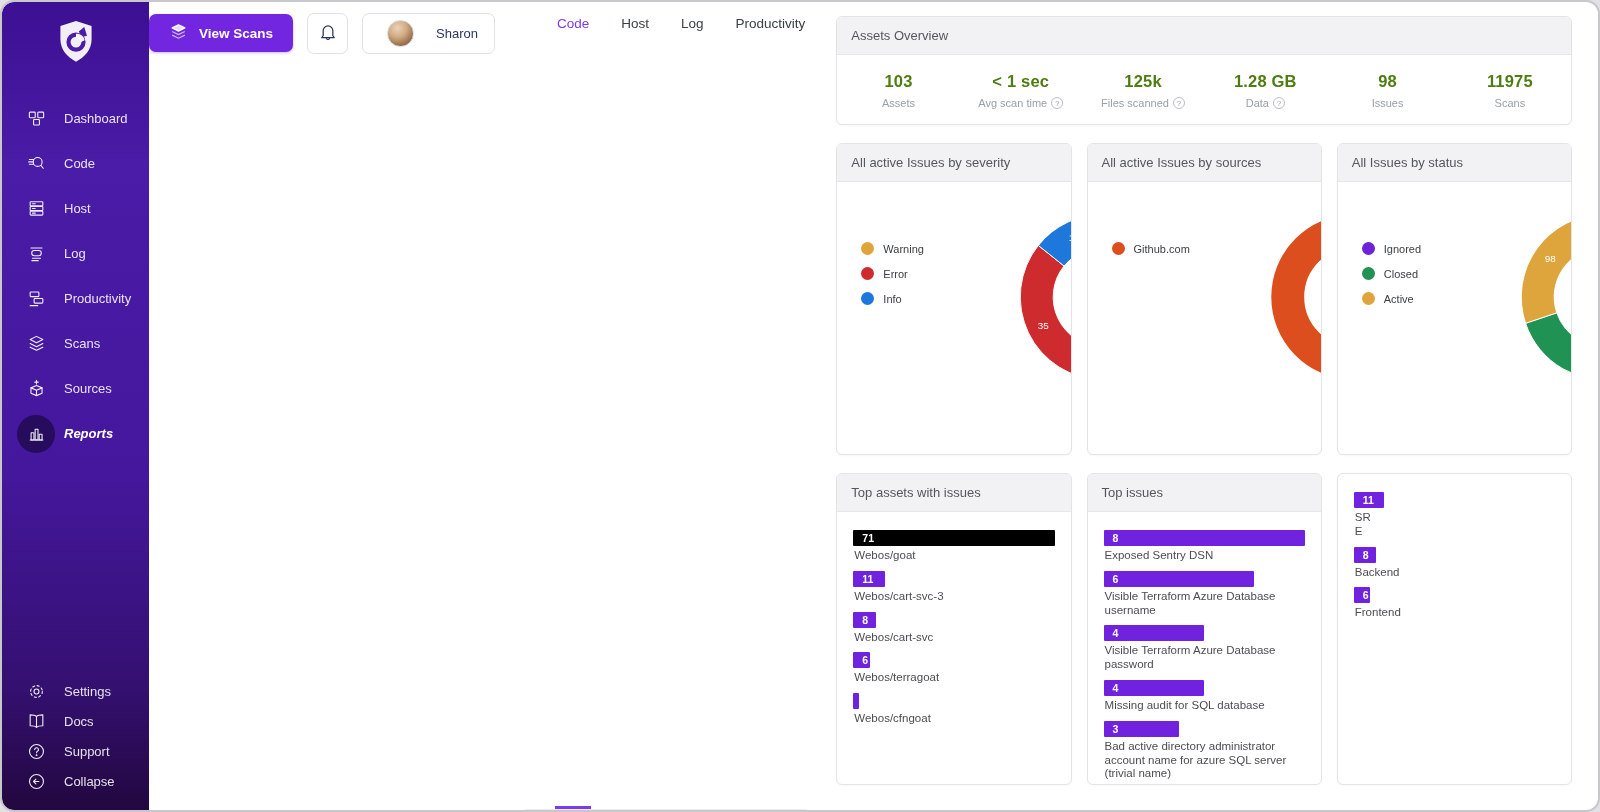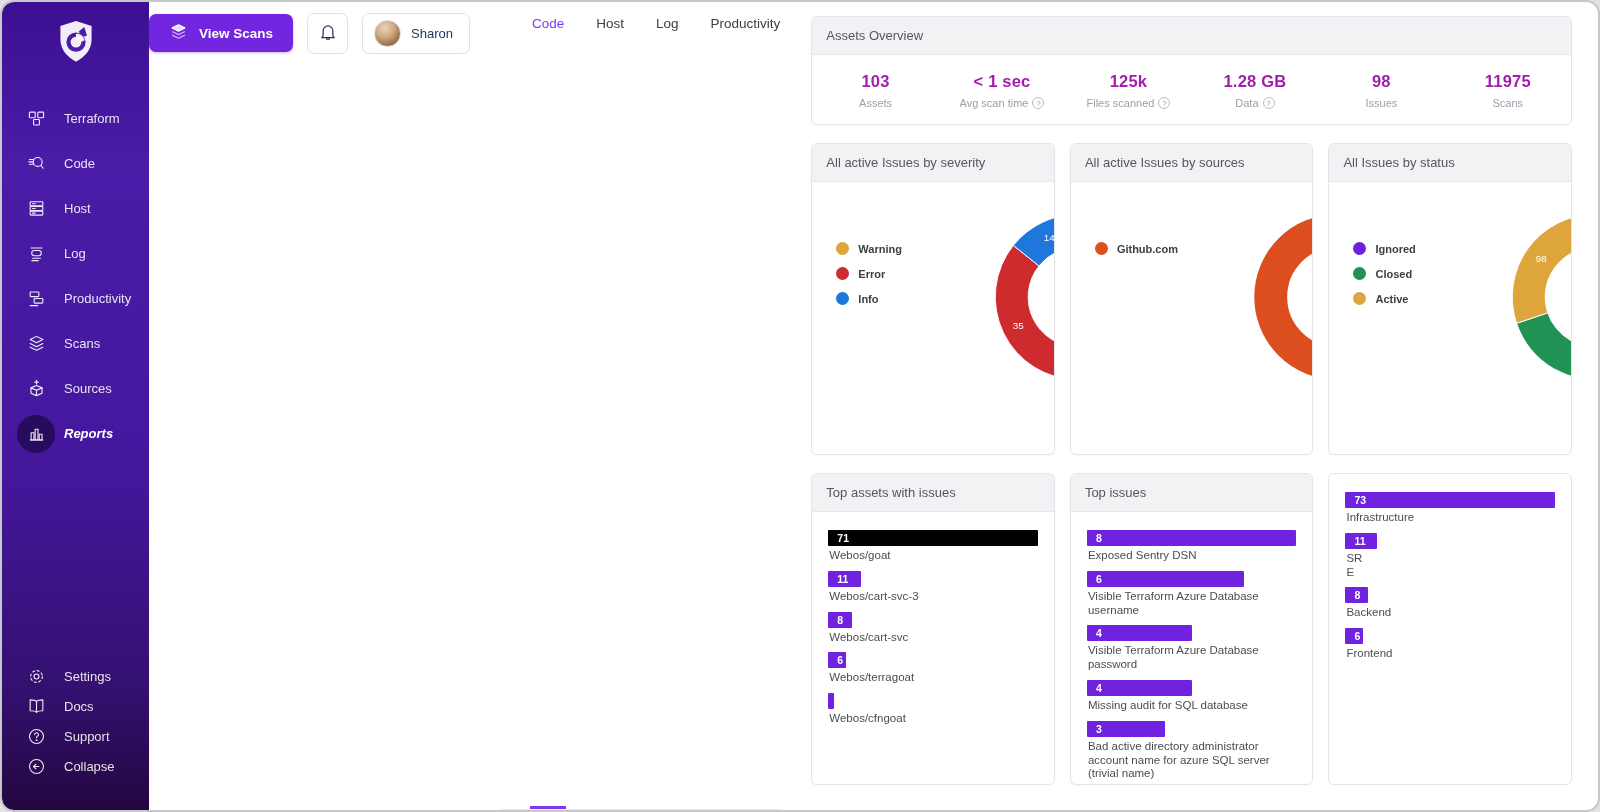--- a/index.html
+++ b/index.html
@@ -20,57 +20,57 @@
     display:flex; align-items:center; gap:9px; height:45px;
     padding-left:15px; font-size:13px; color:rgba(255,255,255,.88); cursor:pointer;
   }
   .nav-item .nav-icon {
     width:38px; height:38px; flex:none; display:flex; align-items:center; justify-content:center; border-radius:50%;
   }
   .nav-item.active { color:#fff; font-weight:700;font-style:italic; }
   .nav-item.active .nav-icon { background:rgba(14,2,38,.55); }
   .nav-icon svg { width:19px; height:19px; stroke:#fff; stroke-width:1.4; fill:none; opacity:.92; stroke-linecap:round; stroke-linejoin:round; }
   .sidebar-spacer { flex:1; }
-  .sidebar-footer { padding-bottom:29px; }
+  .sidebar-footer { padding-bottom:14px; }
   .sidebar-footer .nav-item { height:30px; }
   
   .main { flex:1; display:flex; flex-direction:row; background:#fff; min-width:0; }
   .topbar { height:62px; flex:none; display:flex; align-items:center; justify-content:flex-end; gap:14px; padding-right:30px; }
   .view-scans {
     height:38px; padding:0 20px; border:none; border-radius:7px; cursor:pointer;
     background:#7226DF; color:#fff; font-size:13.5px; font-weight:700; font-family:inherit;
     display:flex; align-items:center; gap:11px; box-shadow:0 1px 3px rgba(80,20,180,.3);
   }
   .view-scans svg { width:19px; height:19px; }
   .bell-btn { width:41px; height:41px; background:#fff; border:1px solid #e1e1e6; border-radius:7px; display:flex; align-items:center; justify-content:center; cursor:pointer; }
   .bell-btn svg { width:20px; height:20px; stroke:#28355f; stroke-width:1.5; fill:none; stroke-linecap:round; stroke-linejoin:round; }
-  .user-chip { height:41px; border:1px solid #e1e1e6; border-radius:7px; background:#fff; display:flex; align-items:center; gap:10px; padding:0 16px 0 11px; cursor:pointer; }
+  .user-chip { height:41px; border:1px solid #e1e1e6; border-radius:7px; background:#fff; display:flex; align-items:center; gap:22px; padding:0 16px 0 24px; cursor:pointer; }
   .avatar { width:27px; height:27px; border-radius:50%; flex:none;
     background:radial-gradient(circle at 38% 28%, #e9d3b8 0%, #d2ab85 38%, #9d7450 70%, #6e4e33 100%);
     border:1px solid #d8d8dc; }
   .user-name { font-size:13px; color:#28355f; }
   
   .tabs { display:flex; gap:28px; padding:8px 0 0 30px; border-bottom:1px solid #ececf0; flex:none; }
   .tab { font-size:13.5px; color:#3c4043; padding:6px 2px 11px; cursor:pointer; border-bottom:3px solid transparent; }
   .tab.active { color:#7c3aed; border-bottom-color:#7c3aed; font-weight:500; }
   
   .content { flex:1; padding:14px 26px 16px 29px; display:flex; flex-direction:column; gap:18px; overflow:hidden; }
   .card { border:1px solid #e4e4e8; border-radius:6px; background:#fff; overflow:hidden; box-shadow:0 1px 2px rgba(0,0,0,.03); }
   .card-header { background:#f2f2f4; border-bottom:1px solid #e7e7eb; padding:11px 14px; font-size:13px; color:#54575e; }
   
   .stats-row { display:flex; padding:17px 0 15px; }
   .stat { flex:1; text-align:center; }
-  .stat-value { font-size:16.5px; font-weight:700; color:#a21caf; letter-spacing:.2px; }
+  .stat-value { font-size:16.5px; font-weight:700; color:#4d7c0f; letter-spacing:.2px; }
   .stat-label { margin-top:6px; font-size:11px; color:#9aa0aa; display:flex; align-items:center; justify-content:center; gap:4px; }
   .help-dot { width:12px; height:12px; border:1px solid #b9bec7; border-radius:50%; font-size:8px; color:#9aa0aa; display:inline-flex; align-items:center; justify-content:center; cursor:pointer; }
   
   .grid { display:grid; grid-template-columns:repeat(3,1fr); gap:15px; flex:none; }
   .donut-card, .bar-card { height:312px; }
   .donut-body { display:flex; height:224px; padding:16px 8px 10px 24px; }
-  .legend { width:148px; flex:none; padding-top:44px; display:flex; flex-direction:column; gap:12px;font-weight:bold; }
+  .legend { width:148px; flex:none; padding-top:44px; display:flex; flex-direction:column; gap:12px; }
   .legend-item { display:flex; align-items:center; gap:9px; font-size:11px; color:#3c4043; }
   .legend-dot { width:13px; height:13px; border-radius:50%; flex:none; }
   .donut-wrap { flex:1; display:flex; align-items:center; justify-content:center; }
   .donut-wrap svg { width:188px; height:188px; }
   
   .bar-body { padding:18px 16px 6px; }
   .hbar-row { margin-bottom:8px; }
   .hbar { height:16px; border-radius:1px; display:flex; align-items:center; min-width:6px; }
   .hbar-val { color:#fff; font-size:10.5px; font-weight:700; padding-left:9px; }
   .hbar-label { font-size:11.5px; color:#4a4d52; margin:3px 0 0 1px; white-space:pre-line; line-height:1.2; }
@@ -93,21 +93,21 @@
     </div>
     <nav id="sidebar-nav">
         <div class="nav-item">
           <span class="nav-icon">
             <svg viewBox="0 0 24 24">
               <rect x="3" y="4" width="7.4" height="7" rx="1"></rect>
               <rect x="13.6" y="4" width="7.4" height="7" rx="1"></rect>
               <rect x="8.3" y="13.2" width="7.4" height="7" rx="1"></rect>
             </svg>
           </span>
-          <span class="nav-label">Terraform</span>
+          <span class="nav-label">Dashboard</span>
         </div>
         <div class="nav-item">
           <span class="nav-icon">
             <svg viewBox="0 0 24 24">
               <circle cx="13.5" cy="10" r="5.6"></circle>
               <path d="M17.5 14.5 20.5 18"></path>
               <path d="M3 7h5.2M2.2 10h5M3 13h5.2"></path>
             </svg>
           </span>
           <span class="nav-label">Code</span>
@@ -435,26 +435,20 @@
                 <div class="hbar" style="width: 37.5%; background: rgb(113, 34, 222);">
                   <span class="hbar-val">3</span>
                 </div>
                 <div class="hbar-label">Bad active directory administrator account name for azure SQL server (trivial name)</div>
               </div>
             </div>
           </section>
           <section class="card bar-card">
             <div class="bar-body">
               <div class="hbar-row">
-                <div class="hbar" style="width: 100%; background: rgb(113, 34, 222);">
-                  <span class="hbar-val">73</span>
-                </div>
-                <div class="hbar-label">Infrastructure</div>
-              </div>
-              <div class="hbar-row">
                 <div class="hbar" style="width: 15.0685%; background: rgb(113, 34, 222);">
                   <span class="hbar-val">11</span>
                 </div>
                 <div class="hbar-label">SR
 E</div>
               </div>
               <div class="hbar-row">
                 <div class="hbar" style="width: 10.9589%; background: rgb(113, 34, 222);">
                   <span class="hbar-val">8</span>
                 </div>

